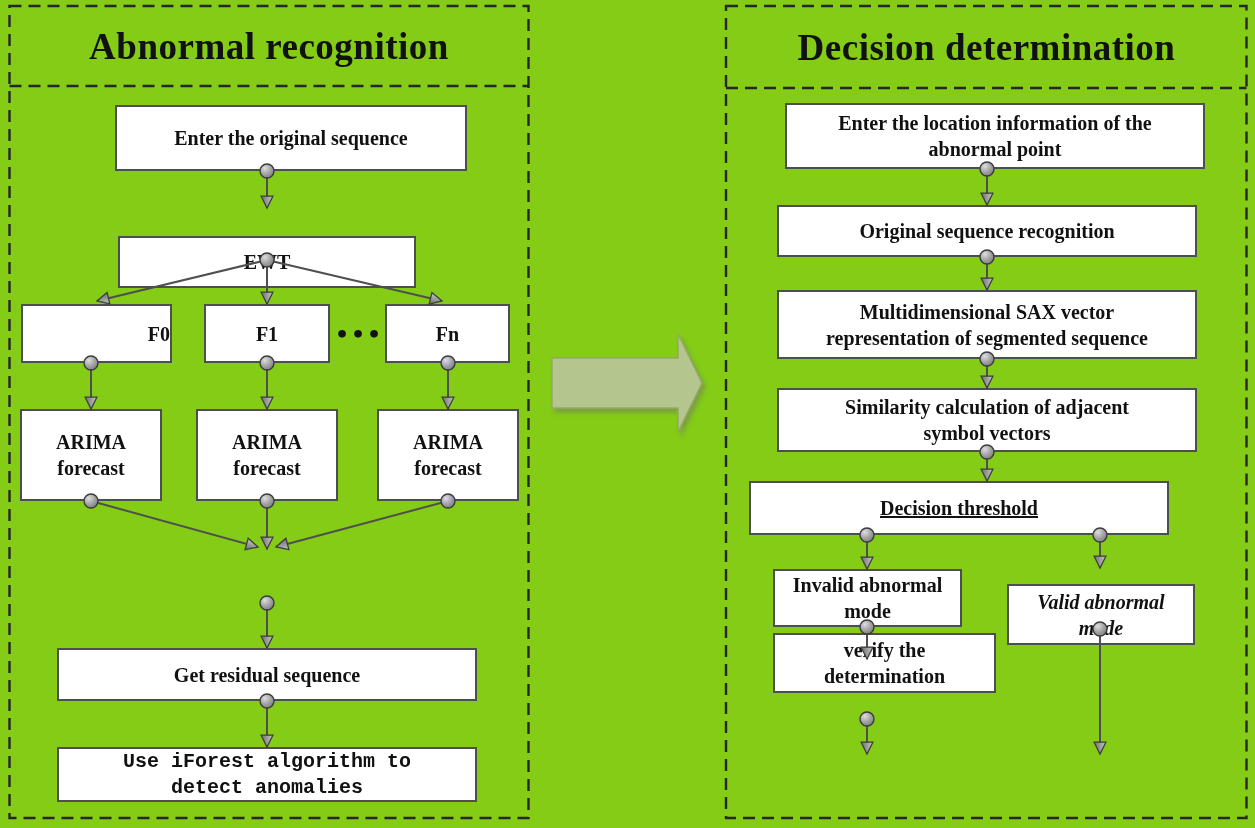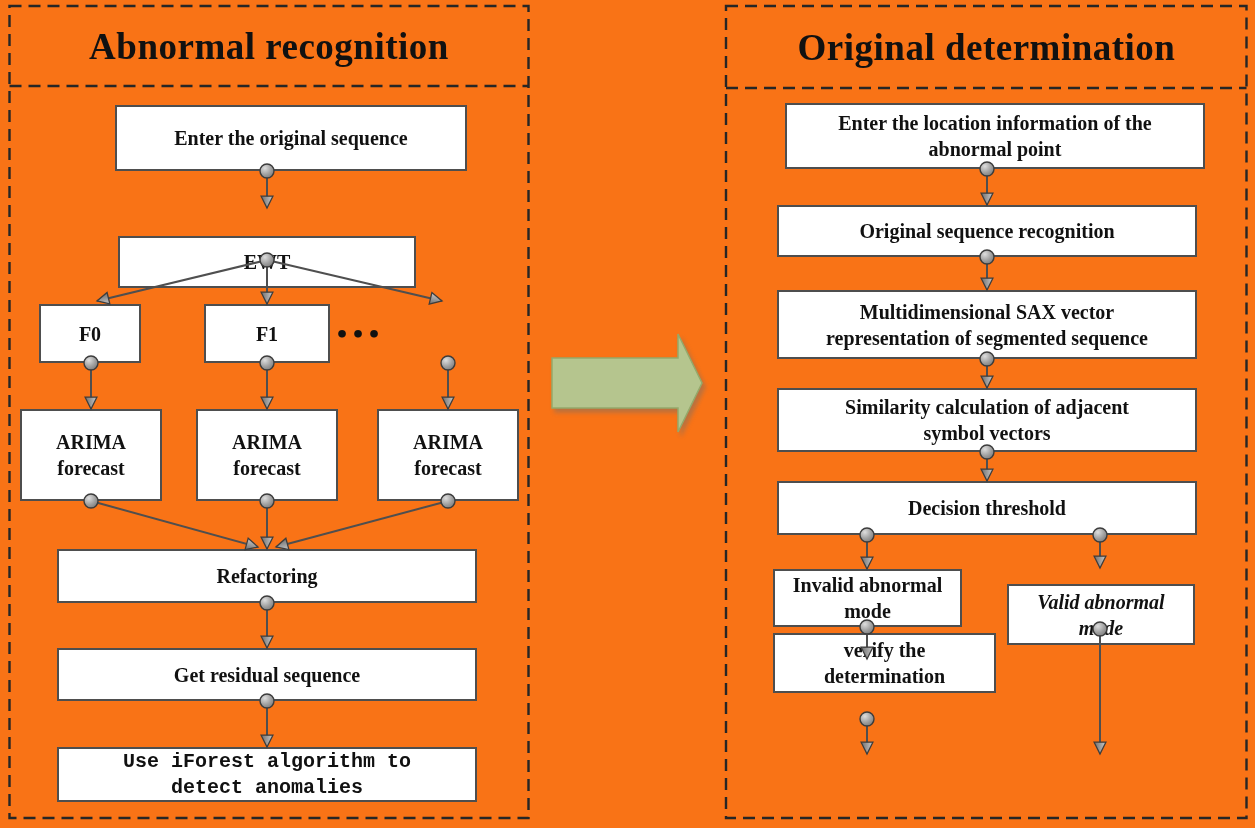--- a/index.html
+++ b/index.html
@@ -1,50 +1,50 @@
 <!DOCTYPE html>
 <html style="--green-arrow: #b5c58e; --green-arrow-border: #94a96b; --connector: #4f4f4f; --node-border: #4e4e4e; --panel-border: #262626; --text: #111111;"><head>
 <meta charset="utf-8">
 <style>
   html,body{margin:0;padding:0;background:#ffffff;}
   .stage{
-    position:relative;width:1255px;height:828px;background:#f97316;overflow:hidden;
+    position:relative;width:1255px;height:828px;background:#84cc16;overflow:hidden;
     font-family:"Liberation Serif","DejaVu Serif",serif;
   }
   .panel-title{
     position:absolute;display:flex;align-items:center;justify-content:center;
     font-weight:bold;font-size:37px;color:var(--text,#111111);letter-spacing:.5px;
   }
   .t-left{left:9px;top:6px;width:520px;height:80px;}
   .t-right{left:726px;top:6px;width:521px;height:82px;}
   .node{
     position:absolute;background:#ffffff;border:2px solid var(--node-border,#4e4e4e);
     display:flex;align-items:center;justify-content:center;text-align:center;
     font-weight:bold;font-size:20px;line-height:1.3;color:var(--text,#111111);
     box-sizing:border-box;
   }
   .node .lbl{display:block;}
   
   .n-enter{left:90px;top:105px;width:352px;height:66px;margin-left:25px;}
   .n-ewt{left:118px;top:208px;width:298px;height:52px;margin-top:28px;}
-  .n-f0{left:39px;top:304px;width:102px;height:59px;}
+  .n-f0{left:21px;top:304px;width:151px;height:59px;justify-content:flex-end;}
   .n-f1{left:204px;top:304px;width:126px;height:59px;}
   .n-fn{left:385px;top:304px;width:125px;height:59px;}
   .n-a0{left:20px;top:409px;width:142px;height:92px;}
   .n-a1{left:196px;top:409px;width:142px;height:92px;}
   .n-a2{left:377px;top:409px;width:142px;height:92px;}
   .n-ref{left:57px;top:549px;width:420px;height:54px;}
   .n-res{left:57px;top:648px;width:420px;height:53px;}
   .n-ifo{left:57px;top:747px;width:420px;height:55px;font-family:Liberation Mono, monospace;}
   
   .n-loc{left:777px;top:103px;width:420px;height:66px;margin-left:8px;}
   .n-seg{left:777px;top:205px;width:420px;height:52px;}
   .n-sax{left:777px;top:290px;width:420px;height:69px;}
   .n-sim{left:777px;top:388px;width:420px;height:64px;}
-  .n-dec{left:777px;top:481px;width:420px;height:54px;}
+  .n-dec{left:749px;top:481px;width:420px;height:54px;text-decoration:underline;}
   .n-inv{left:773px;top:569px;width:189px;height:58px;}
   .n-val{left:1007px;top:584px;width:188px;height:61px;font-style:italic;}
   .n-ver{left:773px;top:633px;width:223px;height:60px;}
   .n-resu{left:778px;top:754px;width:420px;height:51px;}
   
   .n-a0 .lbl,.n-a1 .lbl,.n-a2 .lbl{max-width:110px;}
   .n-ifo .lbl{max-width:350px;}
   .n-loc .lbl{max-width:370px;}
   .n-sax .lbl{max-width:368px;text-align:center;}
   .n-sim .lbl{max-width:345px;}
@@ -62,46 +62,46 @@
   .dash{fill:none;stroke:var(--panel-border,#262626);stroke-width:2.4;stroke-dasharray:12 7;}
   .big-arrow{fill:var(--green-arrow,#b5c58e);stroke:var(--green-arrow-border,#94a96b);stroke-width:1.5;
     filter:drop-shadow(3px 4px 2px rgba(110,110,110,0.45));}
 </style>
 </head>
 <body>
 
 <div class="stage">
 
   <div class="panel-title t-left">Abnormal recognition</div>
-  <div class="panel-title t-right">Original determination</div>
+  <div class="panel-title t-right">Decision determination</div>
 
   <div class="node n-enter">
       <span class="lbl">Enter the original sequence</span>
     </div>
   <div class="node n-ewt">
       <span class="lbl">EWT</span>
     </div>
   <div class="node n-f0">
       <span class="lbl">F0</span>
     </div>
   <div class="node n-f1">
       <span class="lbl">F1</span>
     </div>
   <div class="dots">•••</div>
+  <div class="node n-fn">
+      <span class="lbl">Fn</span>
+    </div>
   <div class="node n-a0">
       <span class="lbl">ARIMA forecast</span>
     </div>
   <div class="node n-a1">
       <span class="lbl">ARIMA forecast</span>
     </div>
   <div class="node n-a2">
       <span class="lbl">ARIMA forecast</span>
-    </div>
-  <div class="node n-ref">
-      <span class="lbl">Refactoring</span>
     </div>
   <div class="node n-res">
       <span class="lbl">Get residual sequence</span>
     </div>
   <div class="node n-ifo">
       <span class="lbl">Use iForest algorithm to detect anomalies</span>
     </div>
 
   <div class="node n-loc">
       <span class="lbl">Enter the location information of the abnormal point</span>

